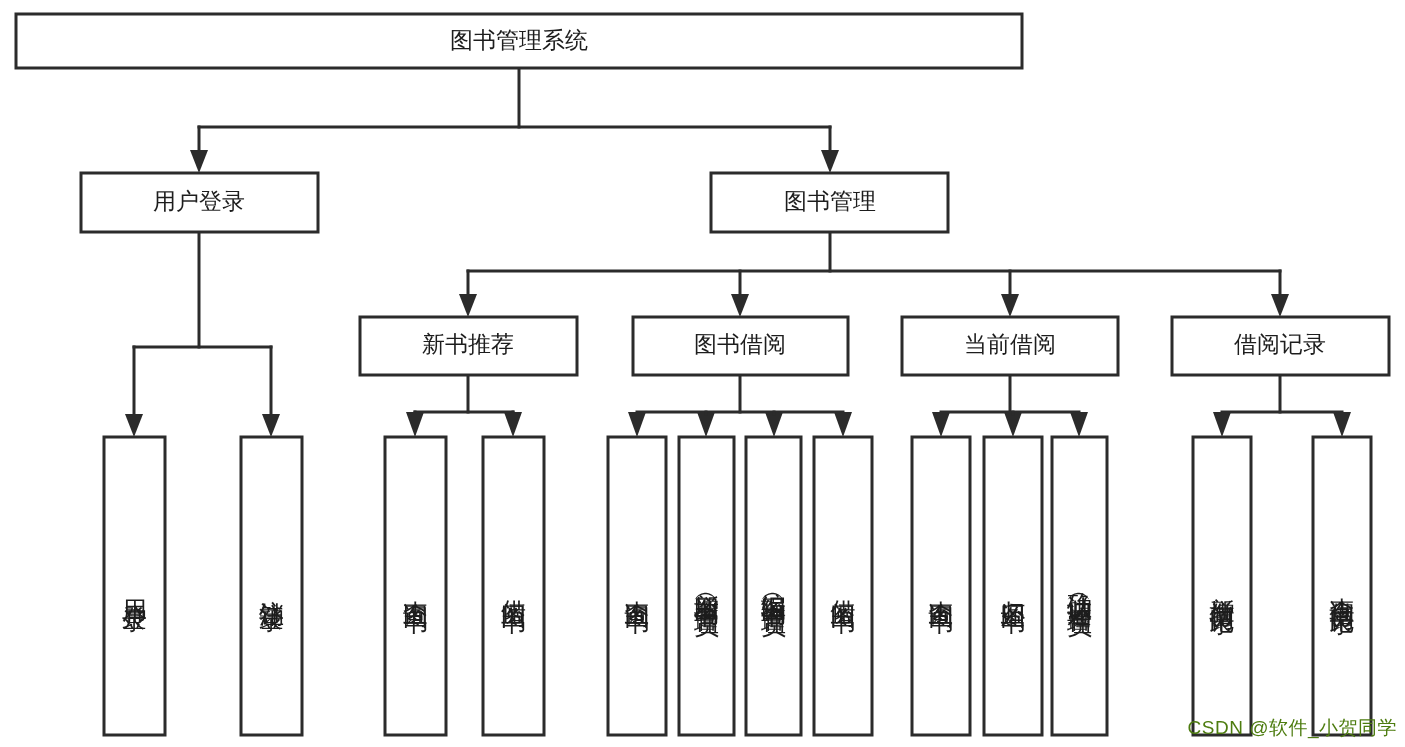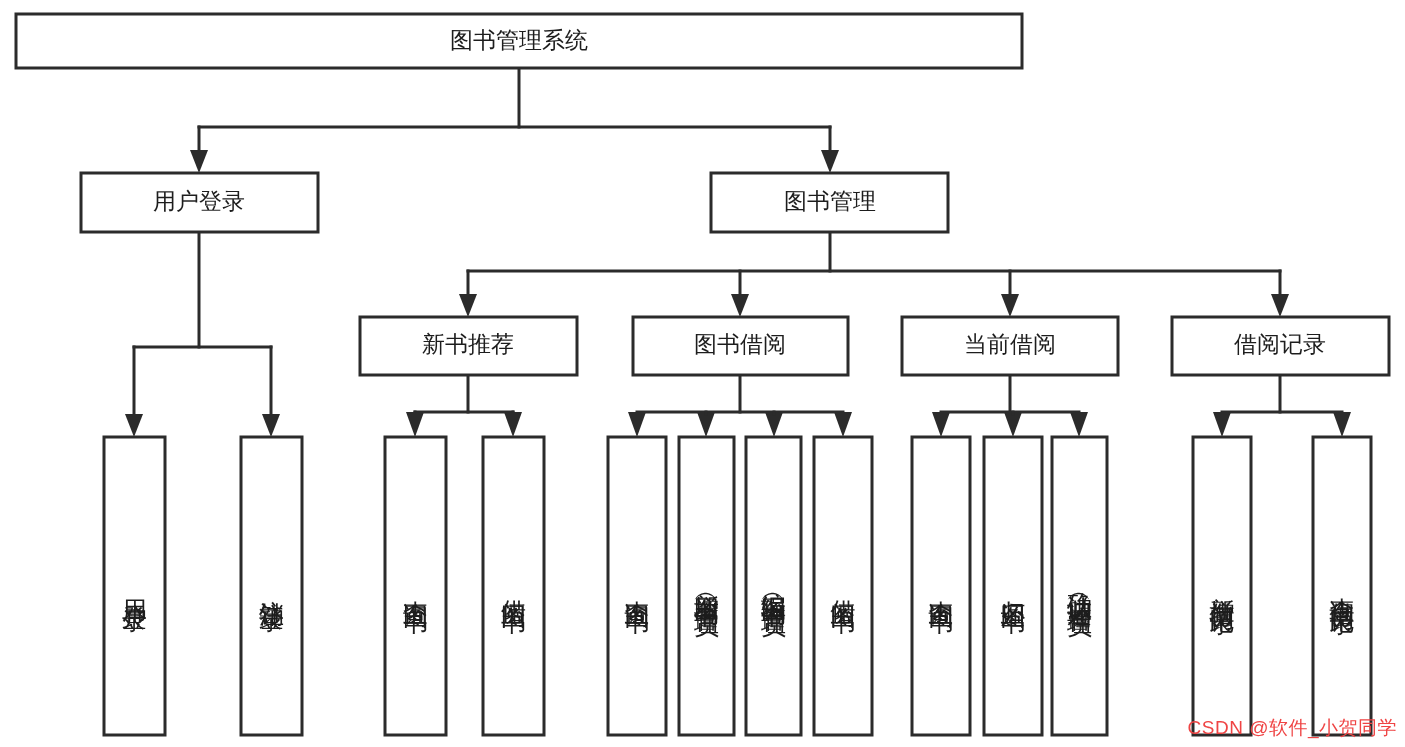--- a/index.html
+++ b/index.html
@@ -71,21 +71,21 @@
     display: flex;
     align-items: center;
     justify-content: center;
   }
   .watermark {
     position: absolute;
     right: 8px;
     bottom: 6px;
     font-family: "Liberation Sans", "DejaVu Sans", sans-serif;
     font-size: 19px;
-    color: #ef4444;
+    color: #4d7c0f;
     letter-spacing: 0.5px;
     white-space: nowrap;
     pointer-events: none;
   }
 </style>
 </head>
 <body>
 
 <div id="diagram-root">
 

